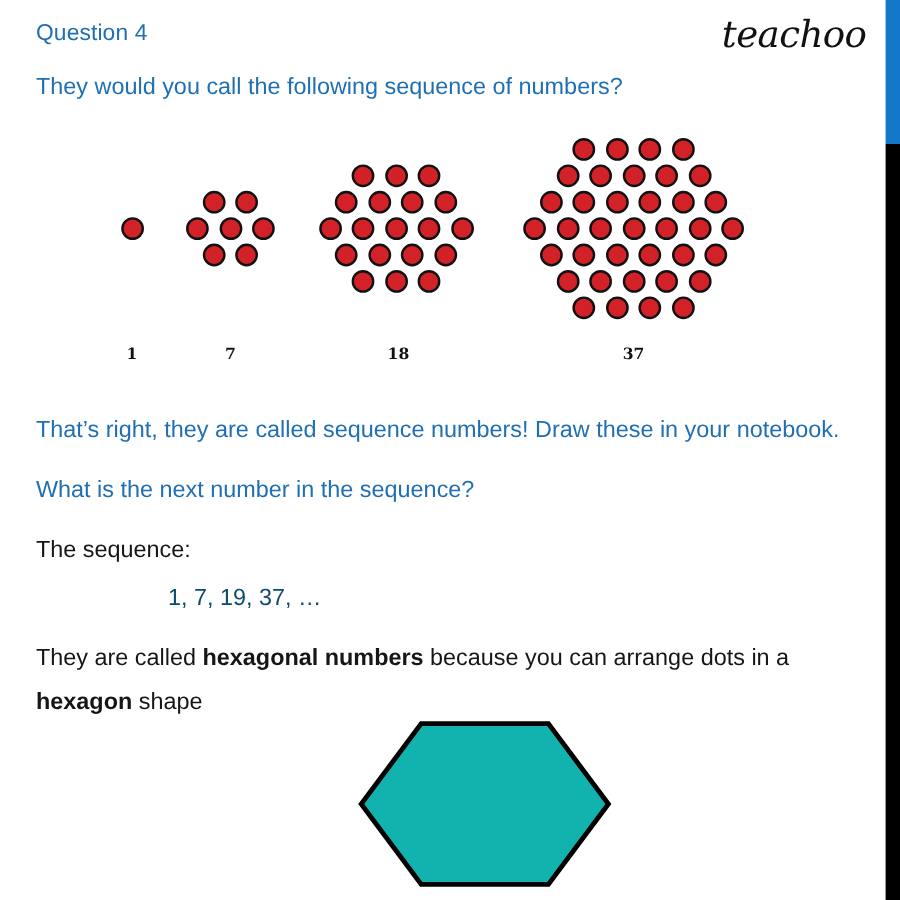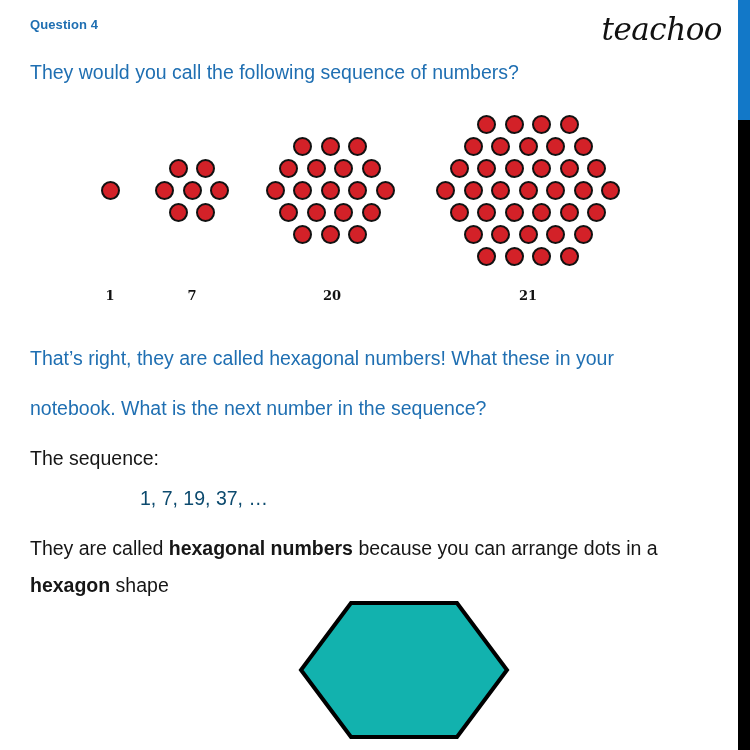--- a/index.html
+++ b/index.html
@@ -39,22 +39,22 @@
     top: 120px;
     height: 630px;
     background: #000000;
   }
 
   
   .q-title {
     position: absolute;
     left: 30px;
     top: 17px;
-    font-size: 13px;
-    font-weight: bold;
+    font-size: 19px;
+    font-weight: normal;
     color: #1f6fb2;
     letter-spacing: 0.1px;
     white-space: nowrap;
   }
   .brand-logo {
     position: absolute;
     right: 28px;
     top: 11px;
     font-family: "DejaVu Serif", serif;
     font-size: 31px;
@@ -191,21 +191,21 @@
         <div class="dot" style="left: 320.5px; top: 80.5px; background: rgb(211, 33, 40); border-color: rgb(17, 17, 17);"></div>
         <div class="dot" style="left: 348px; top: 80.5px; background: rgb(211, 33, 40); border-color: rgb(17, 17, 17);"></div>
         <div class="dot" style="left: 375.5px; top: 80.5px; background: rgb(211, 33, 40); border-color: rgb(17, 17, 17);"></div>
         <div class="dot" style="left: 279.25px; top: 102.5px; background: rgb(211, 33, 40); border-color: rgb(17, 17, 17);"></div>
         <div class="dot" style="left: 306.75px; top: 102.5px; background: rgb(211, 33, 40); border-color: rgb(17, 17, 17);"></div>
         <div class="dot" style="left: 334.25px; top: 102.5px; background: rgb(211, 33, 40); border-color: rgb(17, 17, 17);"></div>
         <div class="dot" style="left: 361.75px; top: 102.5px; background: rgb(211, 33, 40); border-color: rgb(17, 17, 17);"></div>
         <div class="dot" style="left: 293px; top: 124.5px; background: rgb(211, 33, 40); border-color: rgb(17, 17, 17);"></div>
         <div class="dot" style="left: 320.5px; top: 124.5px; background: rgb(211, 33, 40); border-color: rgb(17, 17, 17);"></div>
         <div class="dot" style="left: 348px; top: 124.5px; background: rgb(211, 33, 40); border-color: rgb(17, 17, 17);"></div>
-        <div class="fig-label" style="left: 332px; top: 188px;">20</div>
+        <div class="fig-label" style="left: 332px; top: 188px;">18</div>
       </div>
       <div class="dot-cluster" style="left: 0px; top: 0px; width: 750px; height: 180px;">
         <div class="dot" style="left: 477.25px; top: 14.5px; background: rgb(211, 33, 40); border-color: rgb(17, 17, 17);"></div>
         <div class="dot" style="left: 504.75px; top: 14.5px; background: rgb(211, 33, 40); border-color: rgb(17, 17, 17);"></div>
         <div class="dot" style="left: 532.25px; top: 14.5px; background: rgb(211, 33, 40); border-color: rgb(17, 17, 17);"></div>
         <div class="dot" style="left: 559.75px; top: 14.5px; background: rgb(211, 33, 40); border-color: rgb(17, 17, 17);"></div>
         <div class="dot" style="left: 463.5px; top: 36.5px; background: rgb(211, 33, 40); border-color: rgb(17, 17, 17);"></div>
         <div class="dot" style="left: 491px; top: 36.5px; background: rgb(211, 33, 40); border-color: rgb(17, 17, 17);"></div>
         <div class="dot" style="left: 518.5px; top: 36.5px; background: rgb(211, 33, 40); border-color: rgb(17, 17, 17);"></div>
         <div class="dot" style="left: 546px; top: 36.5px; background: rgb(211, 33, 40); border-color: rgb(17, 17, 17);"></div>
@@ -231,25 +231,25 @@
         <div class="dot" style="left: 587.25px; top: 102.5px; background: rgb(211, 33, 40); border-color: rgb(17, 17, 17);"></div>
         <div class="dot" style="left: 463.5px; top: 124.5px; background: rgb(211, 33, 40); border-color: rgb(17, 17, 17);"></div>
         <div class="dot" style="left: 491px; top: 124.5px; background: rgb(211, 33, 40); border-color: rgb(17, 17, 17);"></div>
         <div class="dot" style="left: 518.5px; top: 124.5px; background: rgb(211, 33, 40); border-color: rgb(17, 17, 17);"></div>
         <div class="dot" style="left: 546px; top: 124.5px; background: rgb(211, 33, 40); border-color: rgb(17, 17, 17);"></div>
         <div class="dot" style="left: 573.5px; top: 124.5px; background: rgb(211, 33, 40); border-color: rgb(17, 17, 17);"></div>
         <div class="dot" style="left: 477.25px; top: 146.5px; background: rgb(211, 33, 40); border-color: rgb(17, 17, 17);"></div>
         <div class="dot" style="left: 504.75px; top: 146.5px; background: rgb(211, 33, 40); border-color: rgb(17, 17, 17);"></div>
         <div class="dot" style="left: 532.25px; top: 146.5px; background: rgb(211, 33, 40); border-color: rgb(17, 17, 17);"></div>
         <div class="dot" style="left: 559.75px; top: 146.5px; background: rgb(211, 33, 40); border-color: rgb(17, 17, 17);"></div>
-        <div class="fig-label" style="left: 528px; top: 188px;">21</div>
+        <div class="fig-label" style="left: 528px; top: 188px;">37</div>
       </div>
     </div>
 
-  <div class="blue-para">That’s right, they are called hexagonal numbers! What these in your notebook. What is the next number in the sequence?</div>
+  <div class="blue-para">That’s right, they are called sequence numbers! Draw these in your notebook. What is the next number in the sequence?</div>
 
   <div class="body-line" style="top:447px;">The sequence:</div>
 
   <div class="seq-values" style="top:487px;">1, 7, 19, 37, …</div>
 
   <div class="body-para" id="explanation" style="top:530px;"><span>They are called </span><b>hexagonal numbers</b><span> because you can arrange dots in a </span><b>hexagon</b><span> shape</span></div>
 
 
   <svg id="hex-shape" viewBox="0 0 212 140">
     <polygon id="hex-poly" points="53,3 159,3 209,70 159,137 53,137 3,70" stroke-width="4" stroke-linejoin="miter" fill="#12b2ae" stroke="#000000"></polygon>

